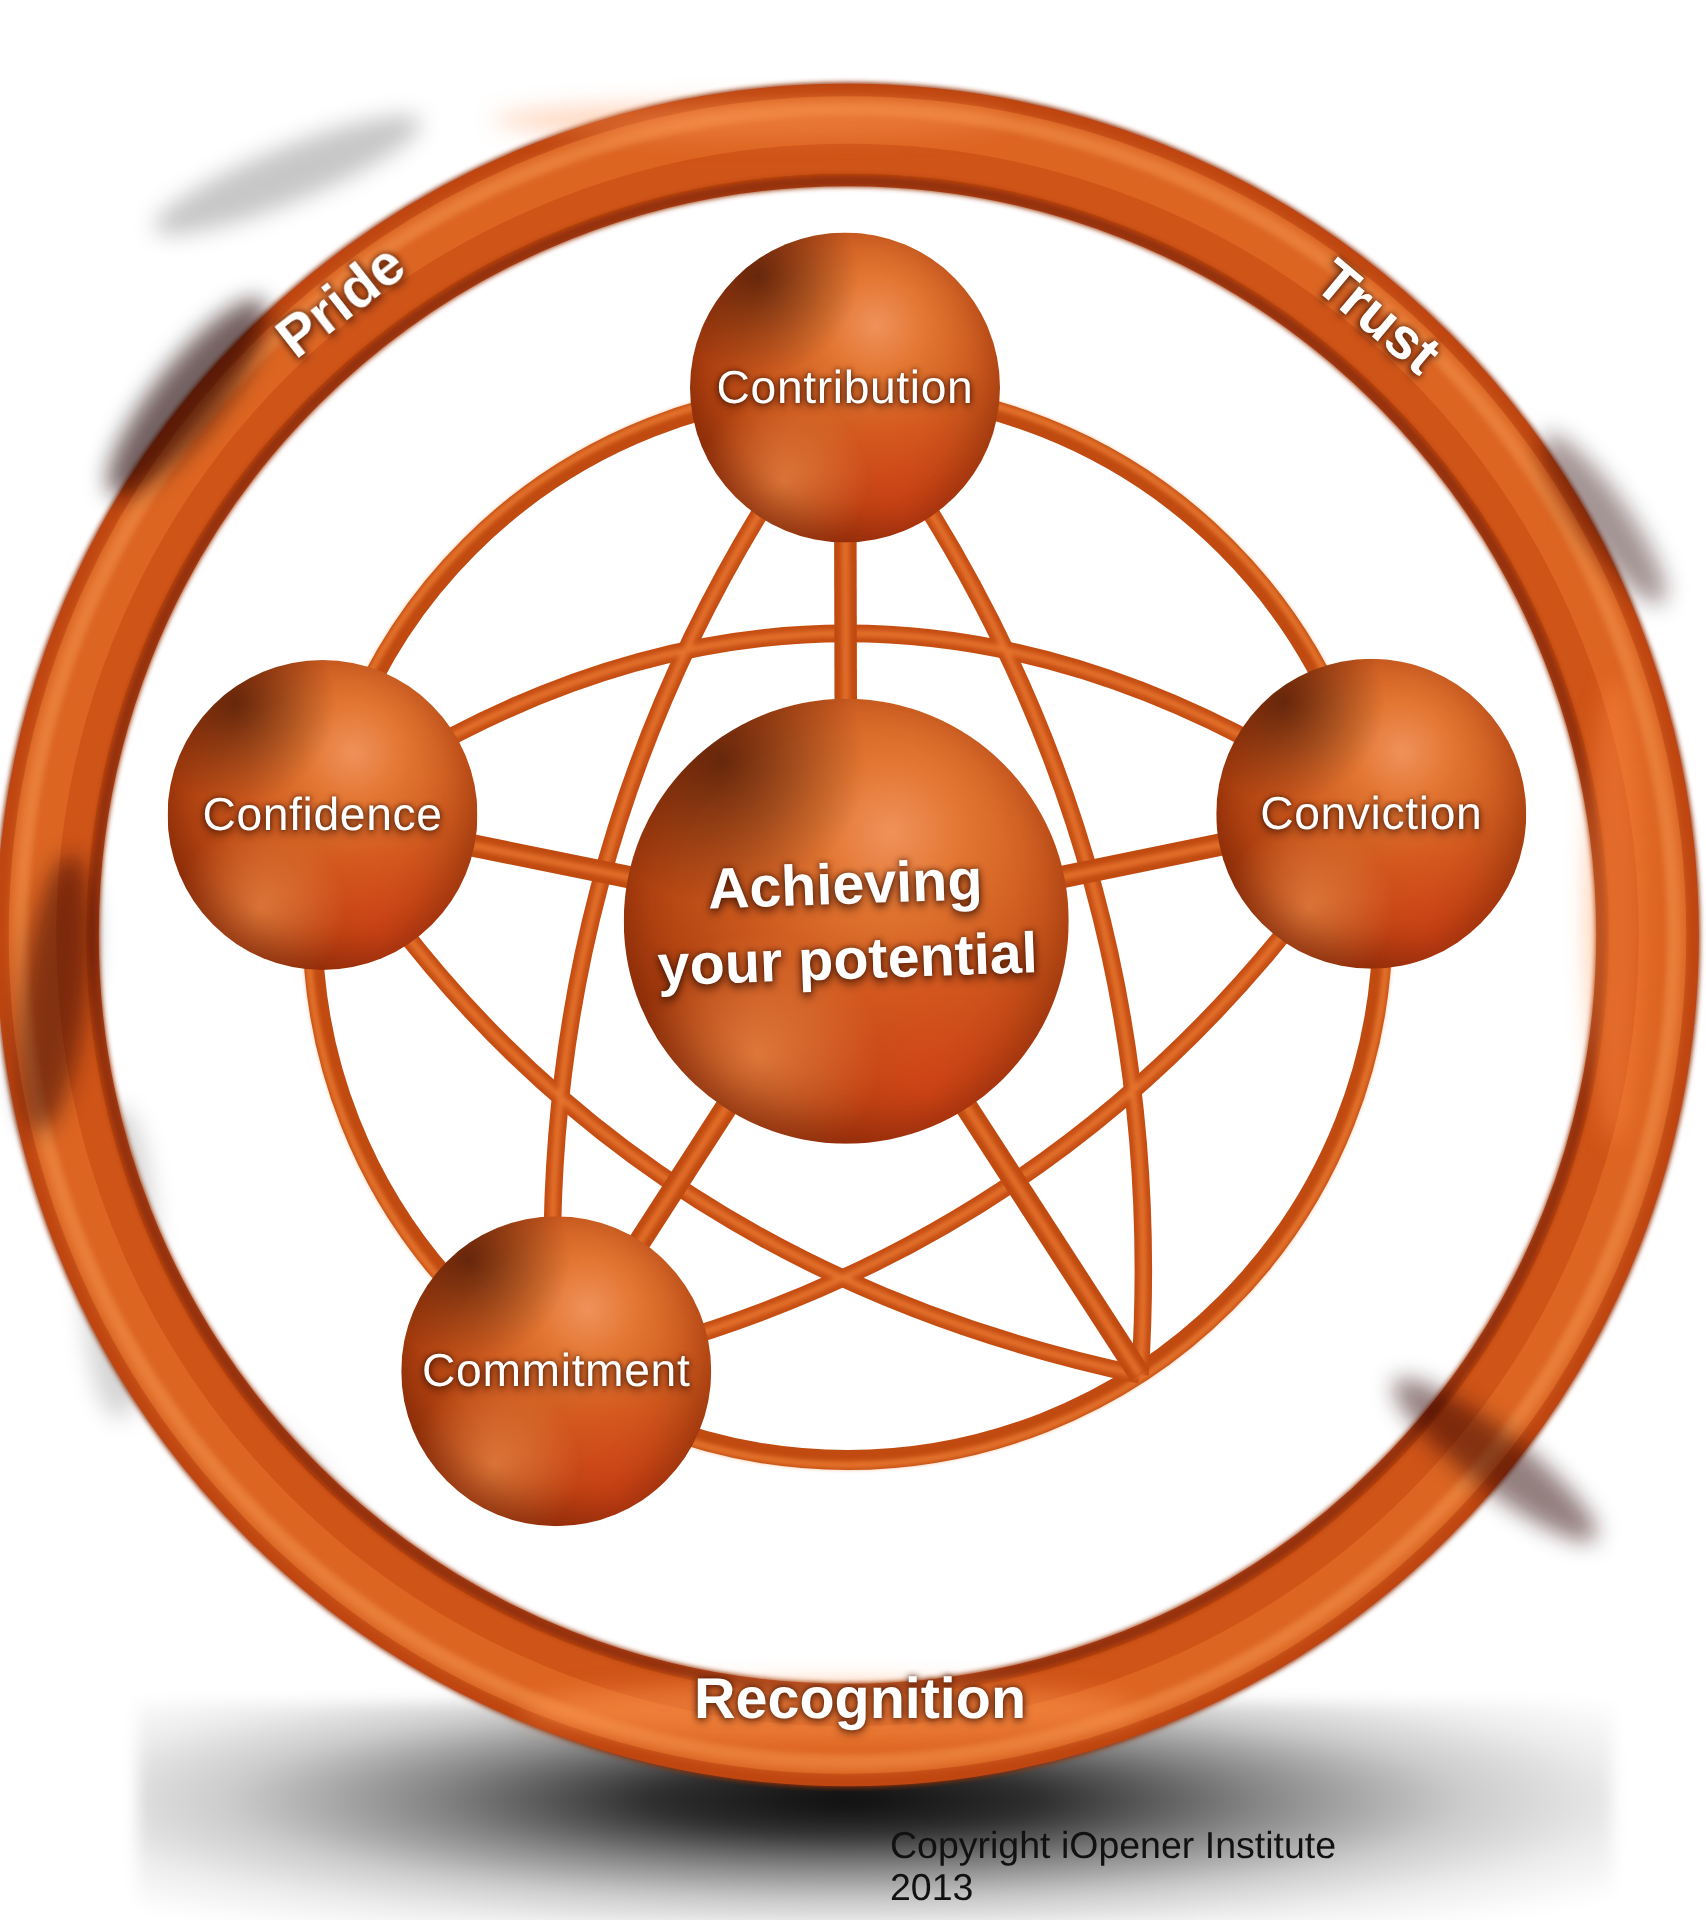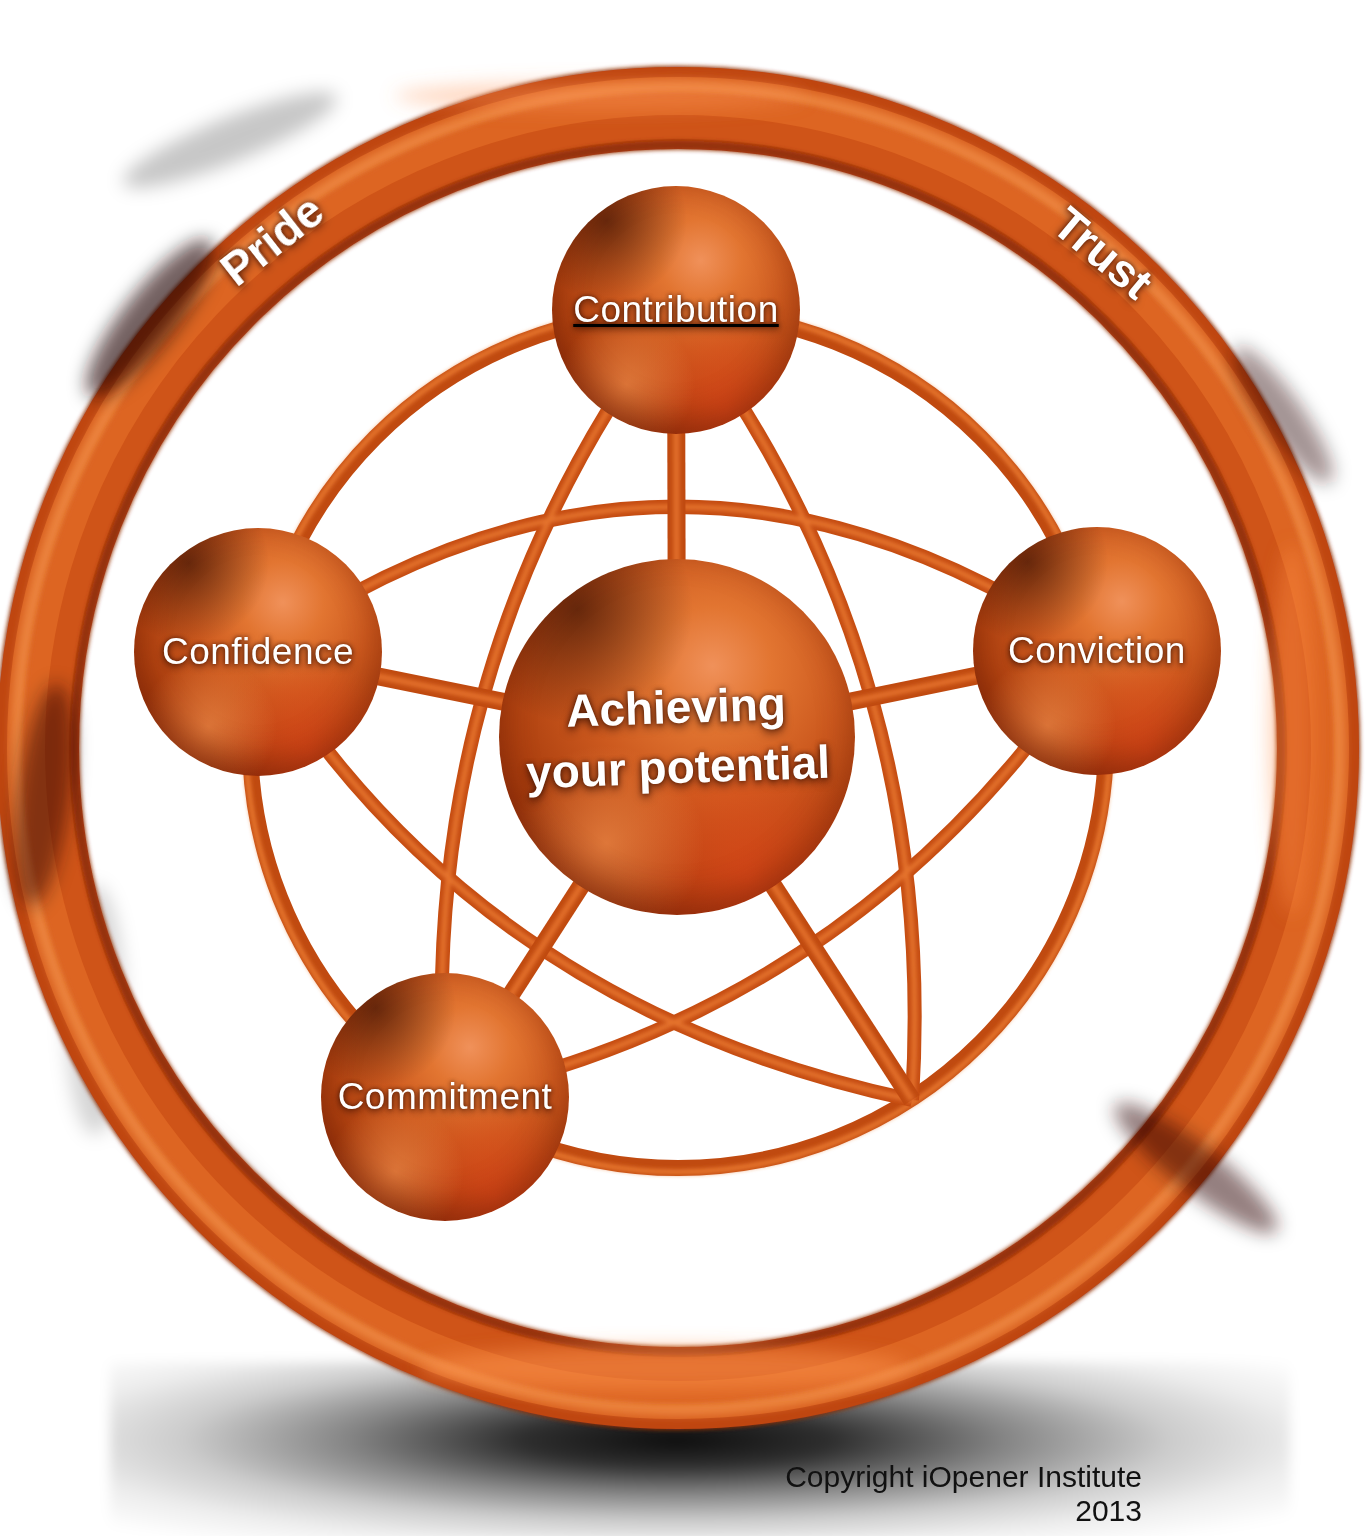--- a/index.html
+++ b/index.html
@@ -44,21 +44,21 @@
     text-shadow:0 0 5px rgba(70,20,0,0.9), 0 4px 8px rgba(40,10,0,0.6);
     white-space:nowrap;
   }
   .ring-label{
     position:absolute;color:#ffffff;font-size:46px;font-weight:bold;
     text-shadow:0 0 5px rgba(70,20,0,0.9), 0 3px 8px rgba(40,10,0,0.55);
     white-space:nowrap;
   }
   .copyright{
     position:absolute;left:712px;top:1460px;width:430px;
-    color:#111111;font-size:30px;text-align:right;
+    color:#111111;font-size:30px;
     font-family:"Liberation Sans", sans-serif;
   }
 </style>
 </head>
 <body>
 
 <div class="stage">
 
   <div class="ground-shadow"></div>
 
@@ -145,37 +145,38 @@
     </g>
   </svg>
 
   <div class="sphere hub" style="left:499px;top:559px;">
     <div class="hub-label">
       <div>Achieving</div>
       <div>your potential</div>
     </div>
   </div>
 
-  <div class="sphere node" style="left:552px;top:186px;text-decoration:underline;">
+  <div class="sphere node" style="left:552px;top:186px;">
     <span class="node-label">Contribution</span>
   </div>
 
   <div class="sphere node" style="left:973px;top:527px;">
     <span class="node-label">Conviction</span>
   </div>
 
   <div class="sphere node" style="left:134px;top:528px;">
     <span class="node-label">Confidence</span>
   </div>
 
   <div class="sphere node" style="left:321px;top:973px;align-items:center;">
     <span class="node-label">Commitment</span>
   </div>
 
 
   <div class="ring-label" style="left:272px;top:240px;transform:translate(-50%,-50%) rotate(-38deg);">Pride</div>
 
   <div class="ring-label" style="left:1103px;top:253px;transform:translate(-50%,-50%) rotate(40deg);">Trust</div>
 
+  <div class="ring-label" style="left:688px;top:1358px;transform:translate(-50%,-50%);">Recognition</div>
 
   <div class="copyright">Copyright iOpener Institute 2013</div>
 
 </div>
 
 </body></html>

